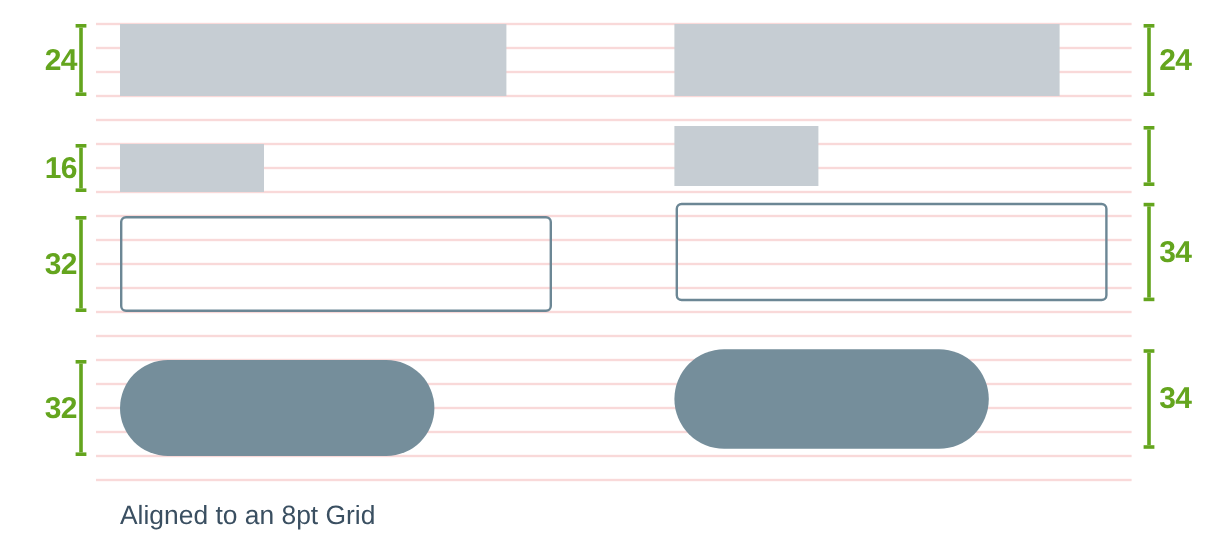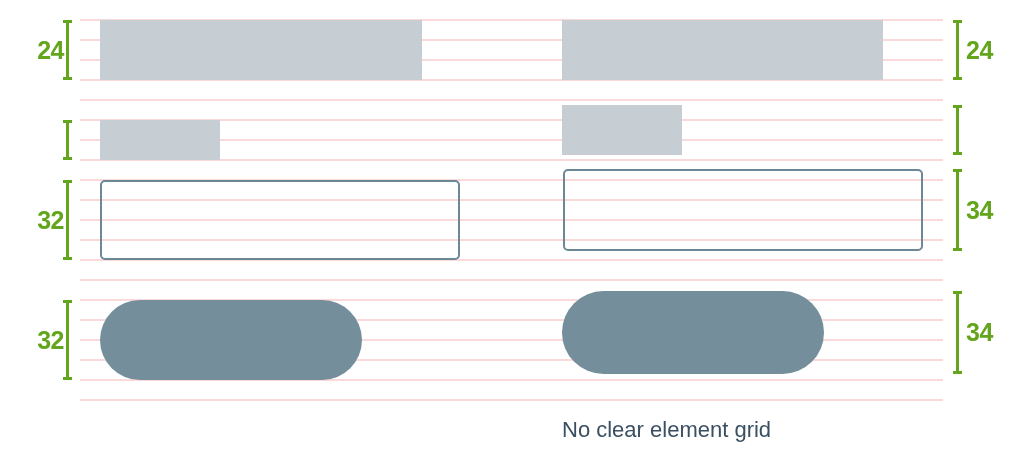--- a/index.html
+++ b/index.html
@@ -98,28 +98,29 @@
   <div class="shape pill" style="left: 100px; top: 300px; width: 262px; height: 80px; position: absolute;"></div>
 
   <div class="shape bar" style="left: 562px; top: 20px; width: 321px; height: 60px; position: absolute;"></div>
   <div class="shape bar" style="left: 562px; top: 105px; width: 120px; height: 50px; position: absolute;"></div>
   <div class="shape outline" style="left: 563px; top: 169px; width: 360px; height: 82px; position: absolute;"></div>
   <div class="shape pill" style="left: 562px; top: 291px; width: 262px; height: 83px; position: absolute;"></div>
 
   <div class="bracket" style="left: 63px; top: 20px; width: 9px; height: 60px; position: absolute;"></div>
   <div class="measure-label end" style="left: 4px; top: 20px; width: 60px; height: 60px; position: absolute;">24</div>
   <div class="bracket" style="left: 63px; top: 120px; width: 9px; height: 40px; position: absolute;"></div>
+  <div class="measure-label end" style="left: 4px; top: 120px; width: 60px; height: 40px; position: absolute;">16</div>
   <div class="bracket" style="left: 63px; top: 180px; width: 9px; height: 80px; position: absolute;"></div>
   <div class="measure-label end" style="left: 4px; top: 180px; width: 60px; height: 80px; position: absolute;">32</div>
   <div class="bracket" style="left: 63px; top: 300px; width: 9px; height: 80px; position: absolute;"></div>
   <div class="measure-label end" style="left: 4px; top: 300px; width: 60px; height: 80px; position: absolute;">32</div>
 
   <div class="bracket" style="left: 953px; top: 20px; width: 9px; height: 60px; position: absolute;"></div>
   <div class="measure-label start" style="left: 966px; top: 20px; width: 56px; height: 60px; position: absolute;">24</div>
   <div class="bracket" style="left: 953px; top: 105px; width: 9px; height: 50px; position: absolute;"></div>
   <div class="bracket" style="left: 953px; top: 169px; width: 9px; height: 82px; position: absolute;"></div>
   <div class="measure-label start" style="left: 966px; top: 169px; width: 56px; height: 82px; position: absolute;">34</div>
   <div class="bracket" style="left: 953px; top: 291px; width: 9px; height: 83px; position: absolute;"></div>
   <div class="measure-label start" style="left: 966px; top: 291px; width: 56px; height: 83px; position: absolute;">34</div>
 
-  <div class="caption" style="left: 562px; top: 417px; position: absolute;">No clear element grid</div>
+  <div class="caption" style="left: 100px; top: 417px; position: absolute;">Aligned to an 8pt Grid</div>
 
 </div>
 
 </body></html>

